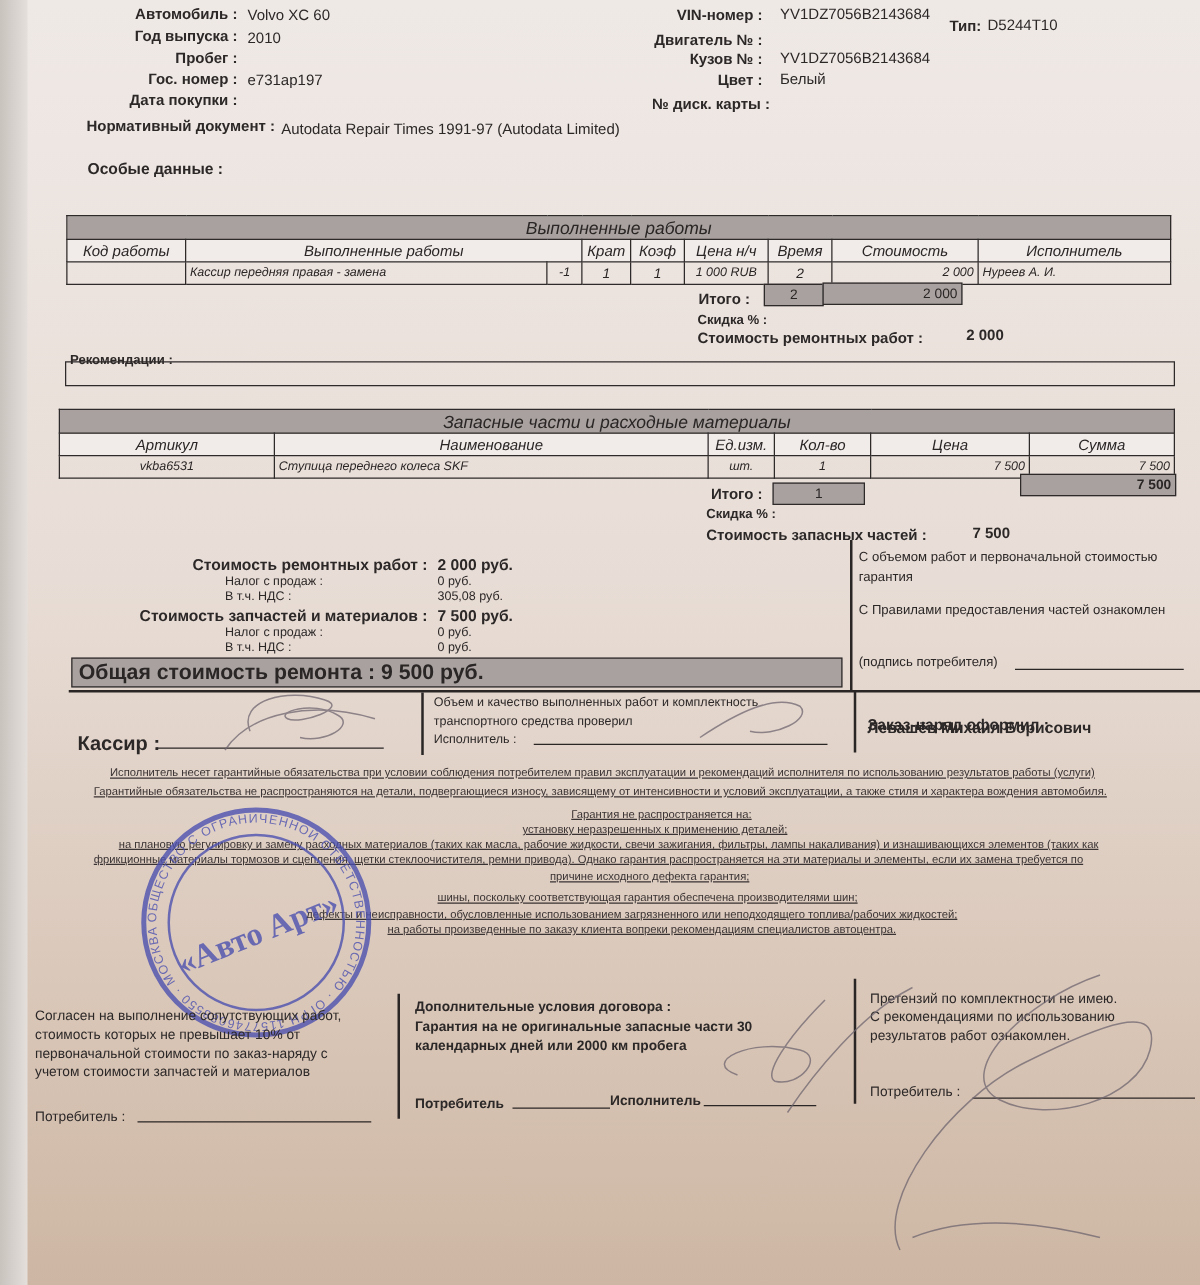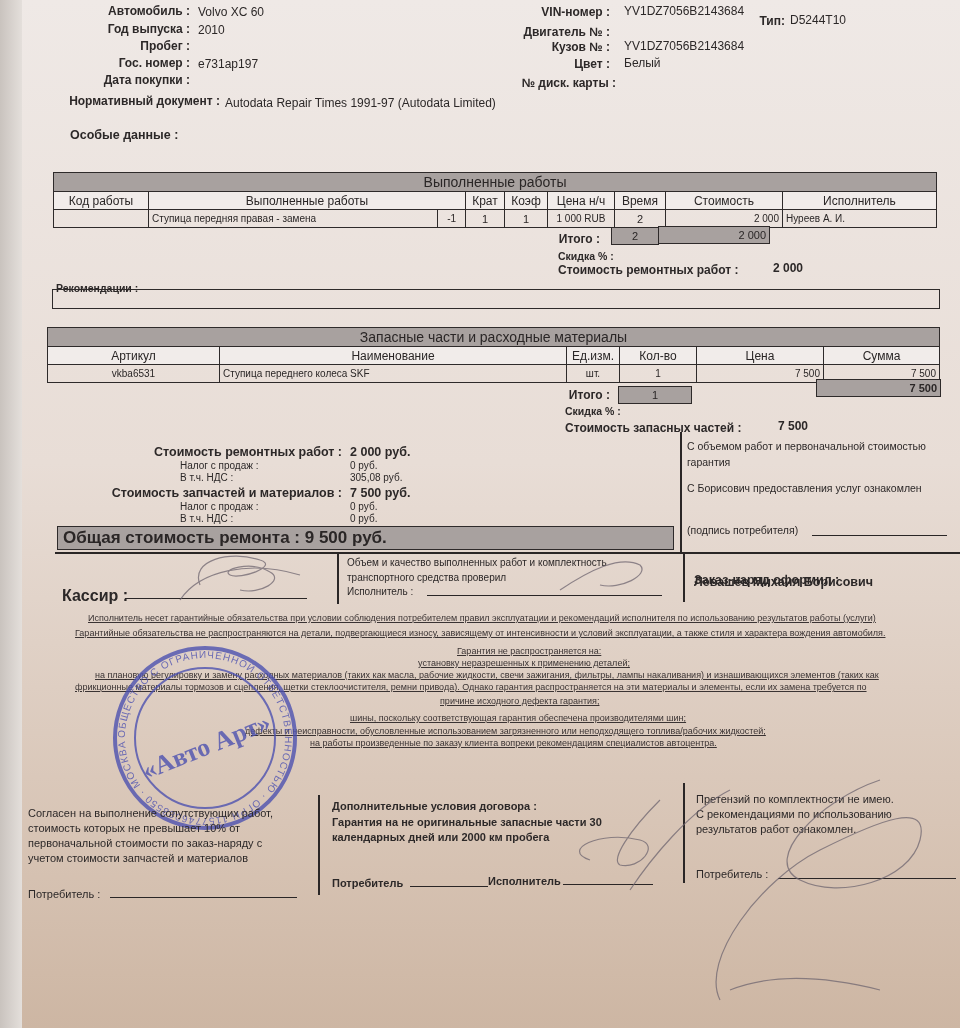--- a/index.html
+++ b/index.html
@@ -7,21 +7,21 @@
     width:960px; height:1028px; overflow:hidden; position:relative;
     background: linear-gradient(180deg, #efe9e6 0%, #e8ddd6 45%, #d8c5b6 80%, #cdb6a3 100%);
     font-family: "Liberation Sans", sans-serif; color:#2a2626;
   }
   .leftedge { position:absolute; left:0; top:0; width:22px; height:1028px;
     background: linear-gradient(90deg, #c9c3be 0%, #e4dfdb 100%); }
   .abs { position:absolute; }
   .lbl { position:absolute; text-align:right; font-size:12px; font-weight:bold; color:#2c2828; }
   .val { position:absolute; font-size:12px; color:#2c2828; }
   .lblr { position:absolute; text-align:left; font-size:11.5px; color:#2c2828; }
-  table { border-collapse:collapse; }
+  table { border-collapse:collapse;font-style:italic; }
   .tbl { position:absolute; font-size:11px; }
   .tbl td, .tbl th { border:1px solid #2e2a2a; padding:1px 3px; height:15px; }
   .tbl th { font-weight:normal; font-size:12px; text-align:center; background:#f1ecea; }
   .secthead { background:#a8a19f; font-size:14px; text-align:center; border:1.5px solid #2e2a2a; height:18px; }
   .shade { background:#a8a19f; }
   .num { text-align:right; }
   .ctr { text-align:center; }
   .warranty { position:absolute; font-size:9px; color:#3a3333; text-decoration:underline; white-space:nowrap;margin-left:32px; }
   .sig { position:absolute; border-bottom:1px solid #2a2626; }
   .vline { position:absolute; width:2px; background:#2a2626; }
@@ -70,21 +70,21 @@
       <th colspan="2" style="width:310px">Выполненные работы</th>
       <th style="width:32px">Крат</th>
       <th style="width:36px">Коэф</th>
       <th style="width:60px">Цена н/ч</th>
       <th style="width:44px">Время</th>
       <th style="width:110px">Стоимость</th>
       <th>Исполнитель</th>
     </tr>
     <tr>
       <td></td>
-      <td style="width:275px;font-size:10px">Ступица передняя правая - замена</td>
+      <td style="width:275px;font-size:10px">Кассир передняя правая - замена</td>
       <td class="ctr" style="width:20px;font-size:10px">-1</td>
       <td class="ctr">1</td>
       <td class="ctr">1</td>
       <td class="ctr" style="font-size:10px">1 000 RUB</td>
       <td class="ctr">2</td>
       <td class="num" style="font-size:10px">2 000</td>
       <td style="font-size:10px">Нуреев А. И.</td>
     </tr>
   </tbody>
     </table>
@@ -143,21 +143,21 @@
   <div class="lblr" style="left:180px;top:501px;width:162px;font-size:10px">Налог с продаж :</div>
   <div class="val" style="left:350px;top:501px;font-size:10px">0 руб.</div>
   <div class="lblr" style="left:180px;top:513px;width:162px;font-size:10px">В т.ч. НДС :</div>
   <div class="val" style="left:350px;top:513px;font-size:10px">0 руб.</div>
   <div class="abs" style="left:57px;top:526px;width:610px;height:22px;background:#a8a19f;border:1.5px solid #2e2a2a;font-size:17px;font-weight:bold;line-height:22px;padding-left:5px">Общая стоимость ремонта : 9 500 руб.</div>
 </div>
 
 <div class="vline" style="left:680px;top:432px;height:120px"></div>
 <div class="val" style="left:687px;top:440px;font-size:10.5px">С объемом работ и первоначальной стоимостью</div>
 <div class="val" style="left:687px;top:456px;font-size:10.5px">гарантия</div>
-<div class="val" style="left:687px;top:482px;font-size:10.5px">С Борисович предоставления услуг ознакомлен</div>
+<div class="val" style="left:687px;top:482px;font-size:10.5px">С Правилами предоставления частей ознакомлен</div>
 <div class="val" style="left:687px;top:524px;font-size:10.5px">(подпись потребителя)</div>
 <div class="sig" style="left:812px;top:535px;width:135px"></div>
 
 <div class="hline" style="left:55px;top:552px;width:905px"></div>
 <div class="vline" style="left:337px;top:554px;height:50px"></div>
 <div class="vline" style="left:683px;top:552px;height:50px"></div>
 <div class="lbl" style="left:62px;top:587px;text-align:left;font-size:16px">Кассир :</div>
 <div class="sig" style="left:125px;top:598px;width:182px"></div>
 <div class="val" style="left:347px;top:557px;font-size:10px">Объем и качество выполненных работ и комплектность</div>
 <div class="val" style="left:347px;top:572px;font-size:10px">транспортного средства проверил</div>

